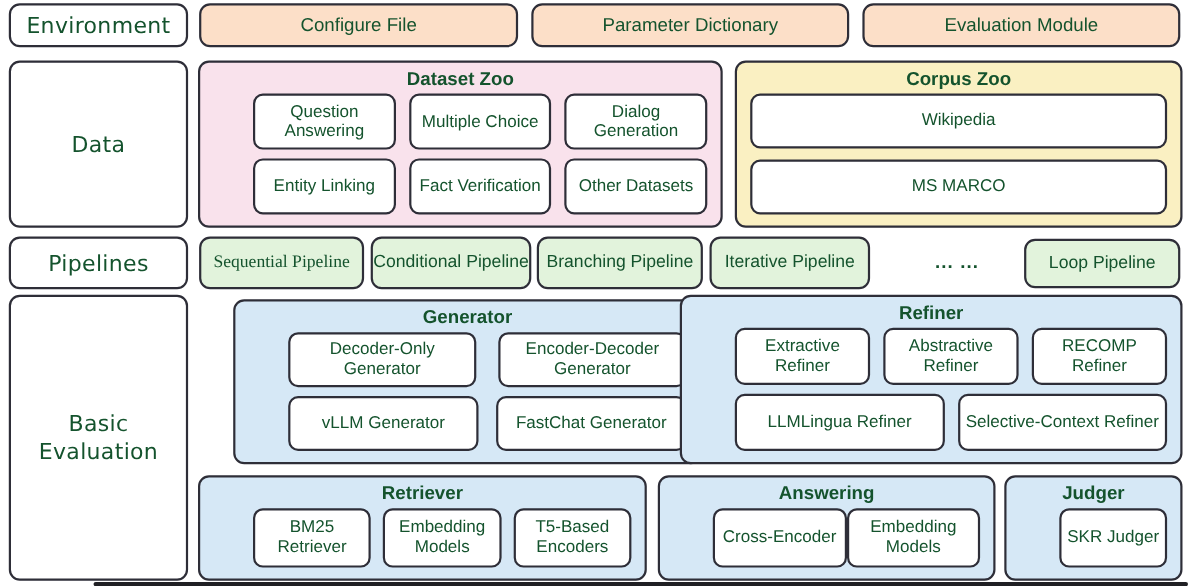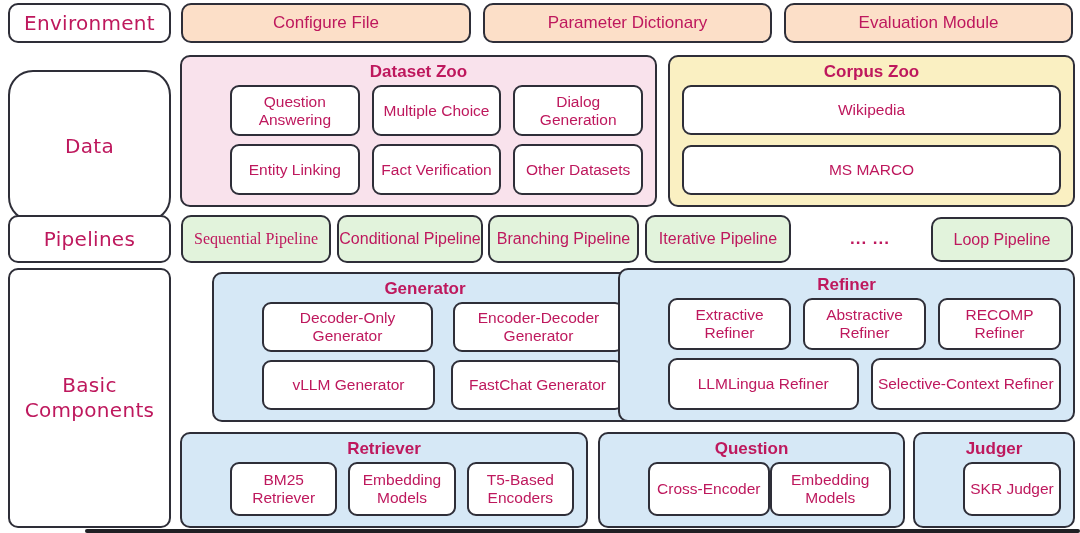--- a/index.html
+++ b/index.html
@@ -1,18 +1,18 @@
 <!DOCTYPE html>
 <html><head>
 <meta charset="utf-8">
 <style>
   html,body{margin:0;padding:0;background:#ffffff;}
   #canvas{
     position:relative;width:1080px;height:533px;background:#ffffff;
-    font-family:"Liberation Sans",sans-serif;color:#be185d;overflow:hidden;
+    font-family:"Liberation Sans",sans-serif;color:#14532d;overflow:hidden;
   }
   .abs{position:absolute;box-sizing:border-box;}
   .box{
     border:2px solid #2e2e38;border-radius:10px;box-sizing:border-box;
     display:flex;align-items:center;justify-content:center;text-align:center;
   }
   .label-box{
     background:#ffffff;font-family:"DejaVu Sans",sans-serif;
     font-size:20px;letter-spacing:.3px;line-height:1.25;
   }
@@ -38,21 +38,21 @@
 </head>
 <body>
 
 <div id="canvas">
 
   <div class="abs box label-box" style="left:8px;top:3px;width:163px;height:40px;">Environment</div>
   <div class="abs box toprow" style="left:181px;top:3px;width:290px;height:40px;">Configure File</div>
   <div class="abs box toprow" style="left:483px;top:3px;width:289px;height:40px;">Parameter Dictionary</div>
   <div class="abs box toprow" style="left:784px;top:3px;width:289px;height:40px;">Evaluation Module</div>
 
-  <div class="abs box label-box" style="left:8px;top:70px;width:163px;height:152px;border-radius:25px;">Data</div>
+  <div class="abs box label-box" style="left:8px;top:55px;width:163px;height:152px;">Data</div>
 
   <div class="abs group pink" style="left:180px;top:55px;width:477px;height:152px;">
     <div class="group-title">Dataset Zoo</div>
     <div class="grid">
       <div class="grid-row">
         <div class="cell">Question Answering</div>
         <div class="cell">Multiple Choice</div>
         <div class="cell">Dialog Generation</div>
       </div>
       <div class="grid-row">
@@ -74,21 +74,21 @@
   </div>
 
   <div class="abs box label-box" style="left:8px;top:215px;width:163px;height:48px;">Pipelines</div>
   <div class="abs box green" style="left:181px;top:215px;width:150px;height:48px;font-family:Liberation Serif, serif;">Sequential Pipeline</div>
   <div class="abs box green" style="left:337px;top:215px;width:146px;height:48px;">Conditional Pipeline</div>
   <div class="abs box green" style="left:488px;top:215px;width:151px;height:48px;">Branching Pipeline</div>
   <div class="abs box green" style="left:645px;top:215px;width:146px;height:48px;">Iterative Pipeline</div>
   <div class="abs ellipsis" style="left:815px;top:215px;width:110px;height:48px;">... ...</div>
   <div class="abs box green" style="left:931px;top:217px;width:142px;height:45px;">Loop Pipeline</div>
 
-  <div class="abs box label-box" style="left:8px;top:268px;width:163px;height:260px;padding:0 14px;">Basic Components</div>
+  <div class="abs box label-box" style="left:8px;top:268px;width:163px;height:260px;padding:0 14px;">Basic Evaluation</div>
 
   <div class="abs group blue" style="left:180px;top:272px;width:426px;height:150px;margin-left:32px;">
     <div class="group-title">Generator</div>
     <div class="grid">
       <div class="grid-row" style="gap:20px;">
         <div class="cell">Decoder-Only Generator</div>
         <div class="cell">Encoder-Decoder Generator</div>
       </div>
       <div class="grid-row" style="gap:16px;">
         <div class="cell">vLLM Generator</div>
@@ -117,21 +117,21 @@
     <div class="grid">
       <div class="grid-row" style="gap:11px;">
         <div class="cell">BM25 Retriever</div>
         <div class="cell">Embedding Models</div>
         <div class="cell">T5-Based Encoders</div>
       </div>
     </div>
   </div>
 
   <div class="abs group blue" style="left:598px;top:432px;width:307px;height:96px;">
-    <div class="group-title">Question</div>
+    <div class="group-title">Answering</div>
     <div class="grid">
       <div class="grid-row" style="gap:0;">
         <div class="cell">Cross-Encoder</div>
         <div class="cell">Embedding Models</div>
       </div>
     </div>
   </div>
 
   <div class="abs group blue" style="left:913px;top:432px;width:162px;height:96px;">
     <div class="group-title">Judger</div>

